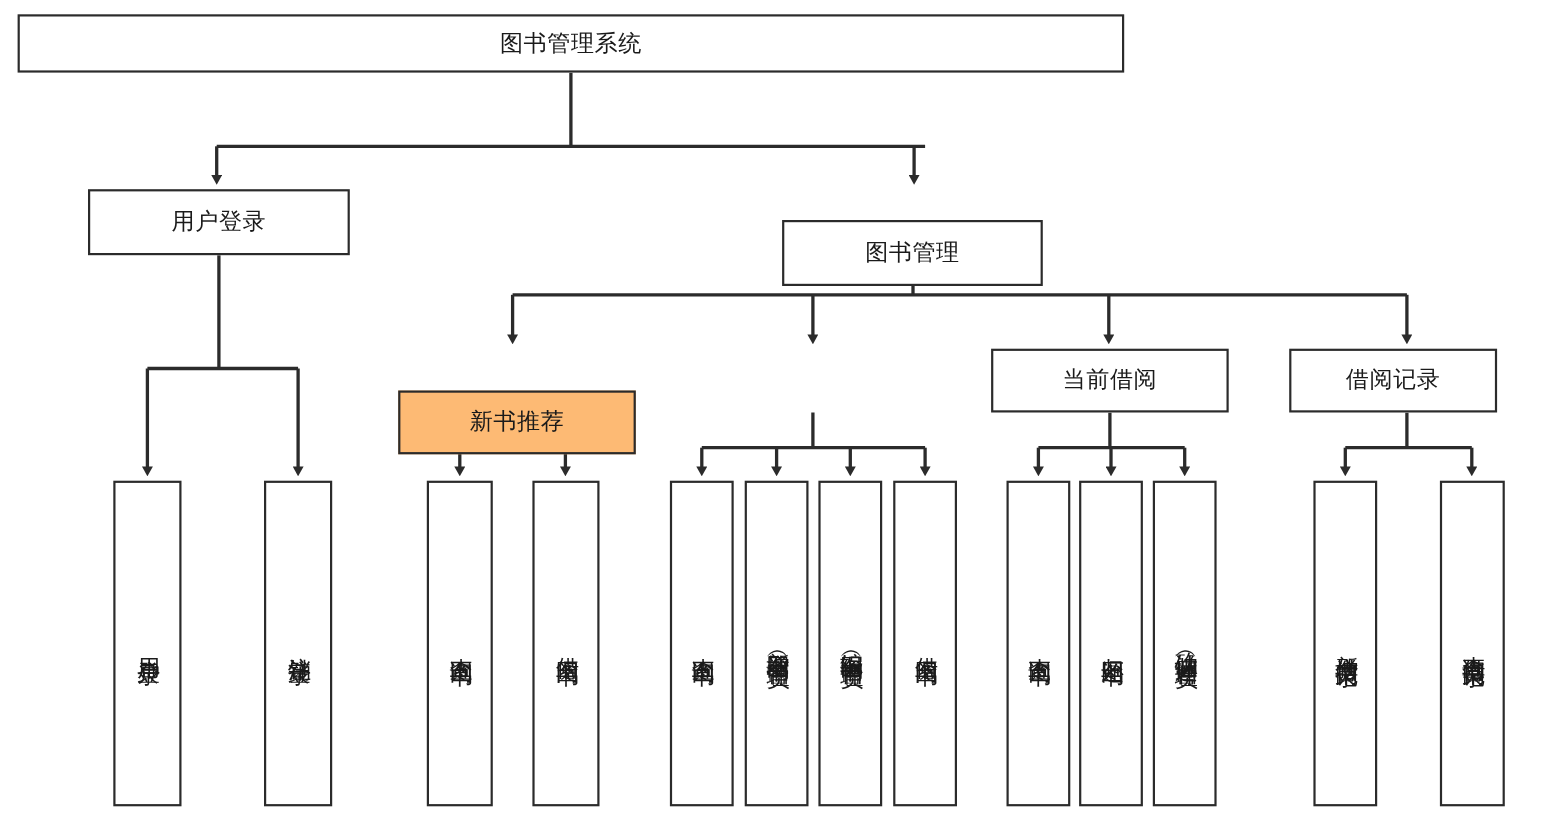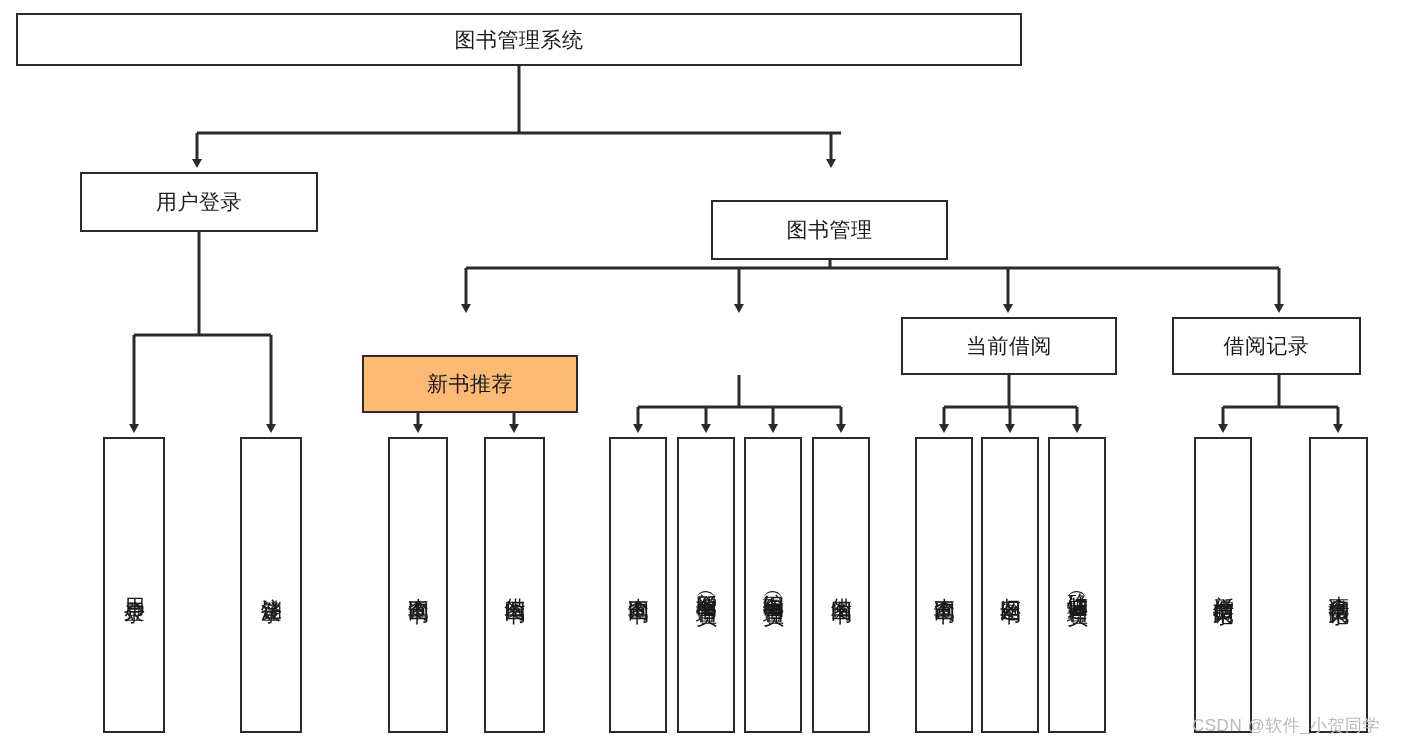--- a/index.html
+++ b/index.html
@@ -182,15 +182,14 @@
   <div class="node vert" style="left: 1048px; top: 437px; width: 58px; height: 296px; border-color: rgb(43, 43, 43); background: rgb(255, 255, 255); color: rgb(26, 26, 26);">
     <span class="label">确认归还（管理员）</span>
   </div>
   <div class="node vert" style="left: 1194px; top: 437px; width: 58px; height: 296px; border-color: rgb(43, 43, 43); background: rgb(255, 255, 255); color: rgb(26, 26, 26);">
     <span class="label">新增借阅记录</span>
   </div>
   <div class="node vert" style="left: 1309px; top: 437px; width: 59px; height: 296px; border-color: rgb(43, 43, 43); background: rgb(255, 255, 255); color: rgb(26, 26, 26);">
     <span class="label">查询借阅记录</span>
   </div>
 
-  <div class="watermark" style="left: 1192px; top: 714px; color: rgb(185, 185, 185);">CSDN @软件_小贺同学</div>
 
 </div>
 
 </body></html>

